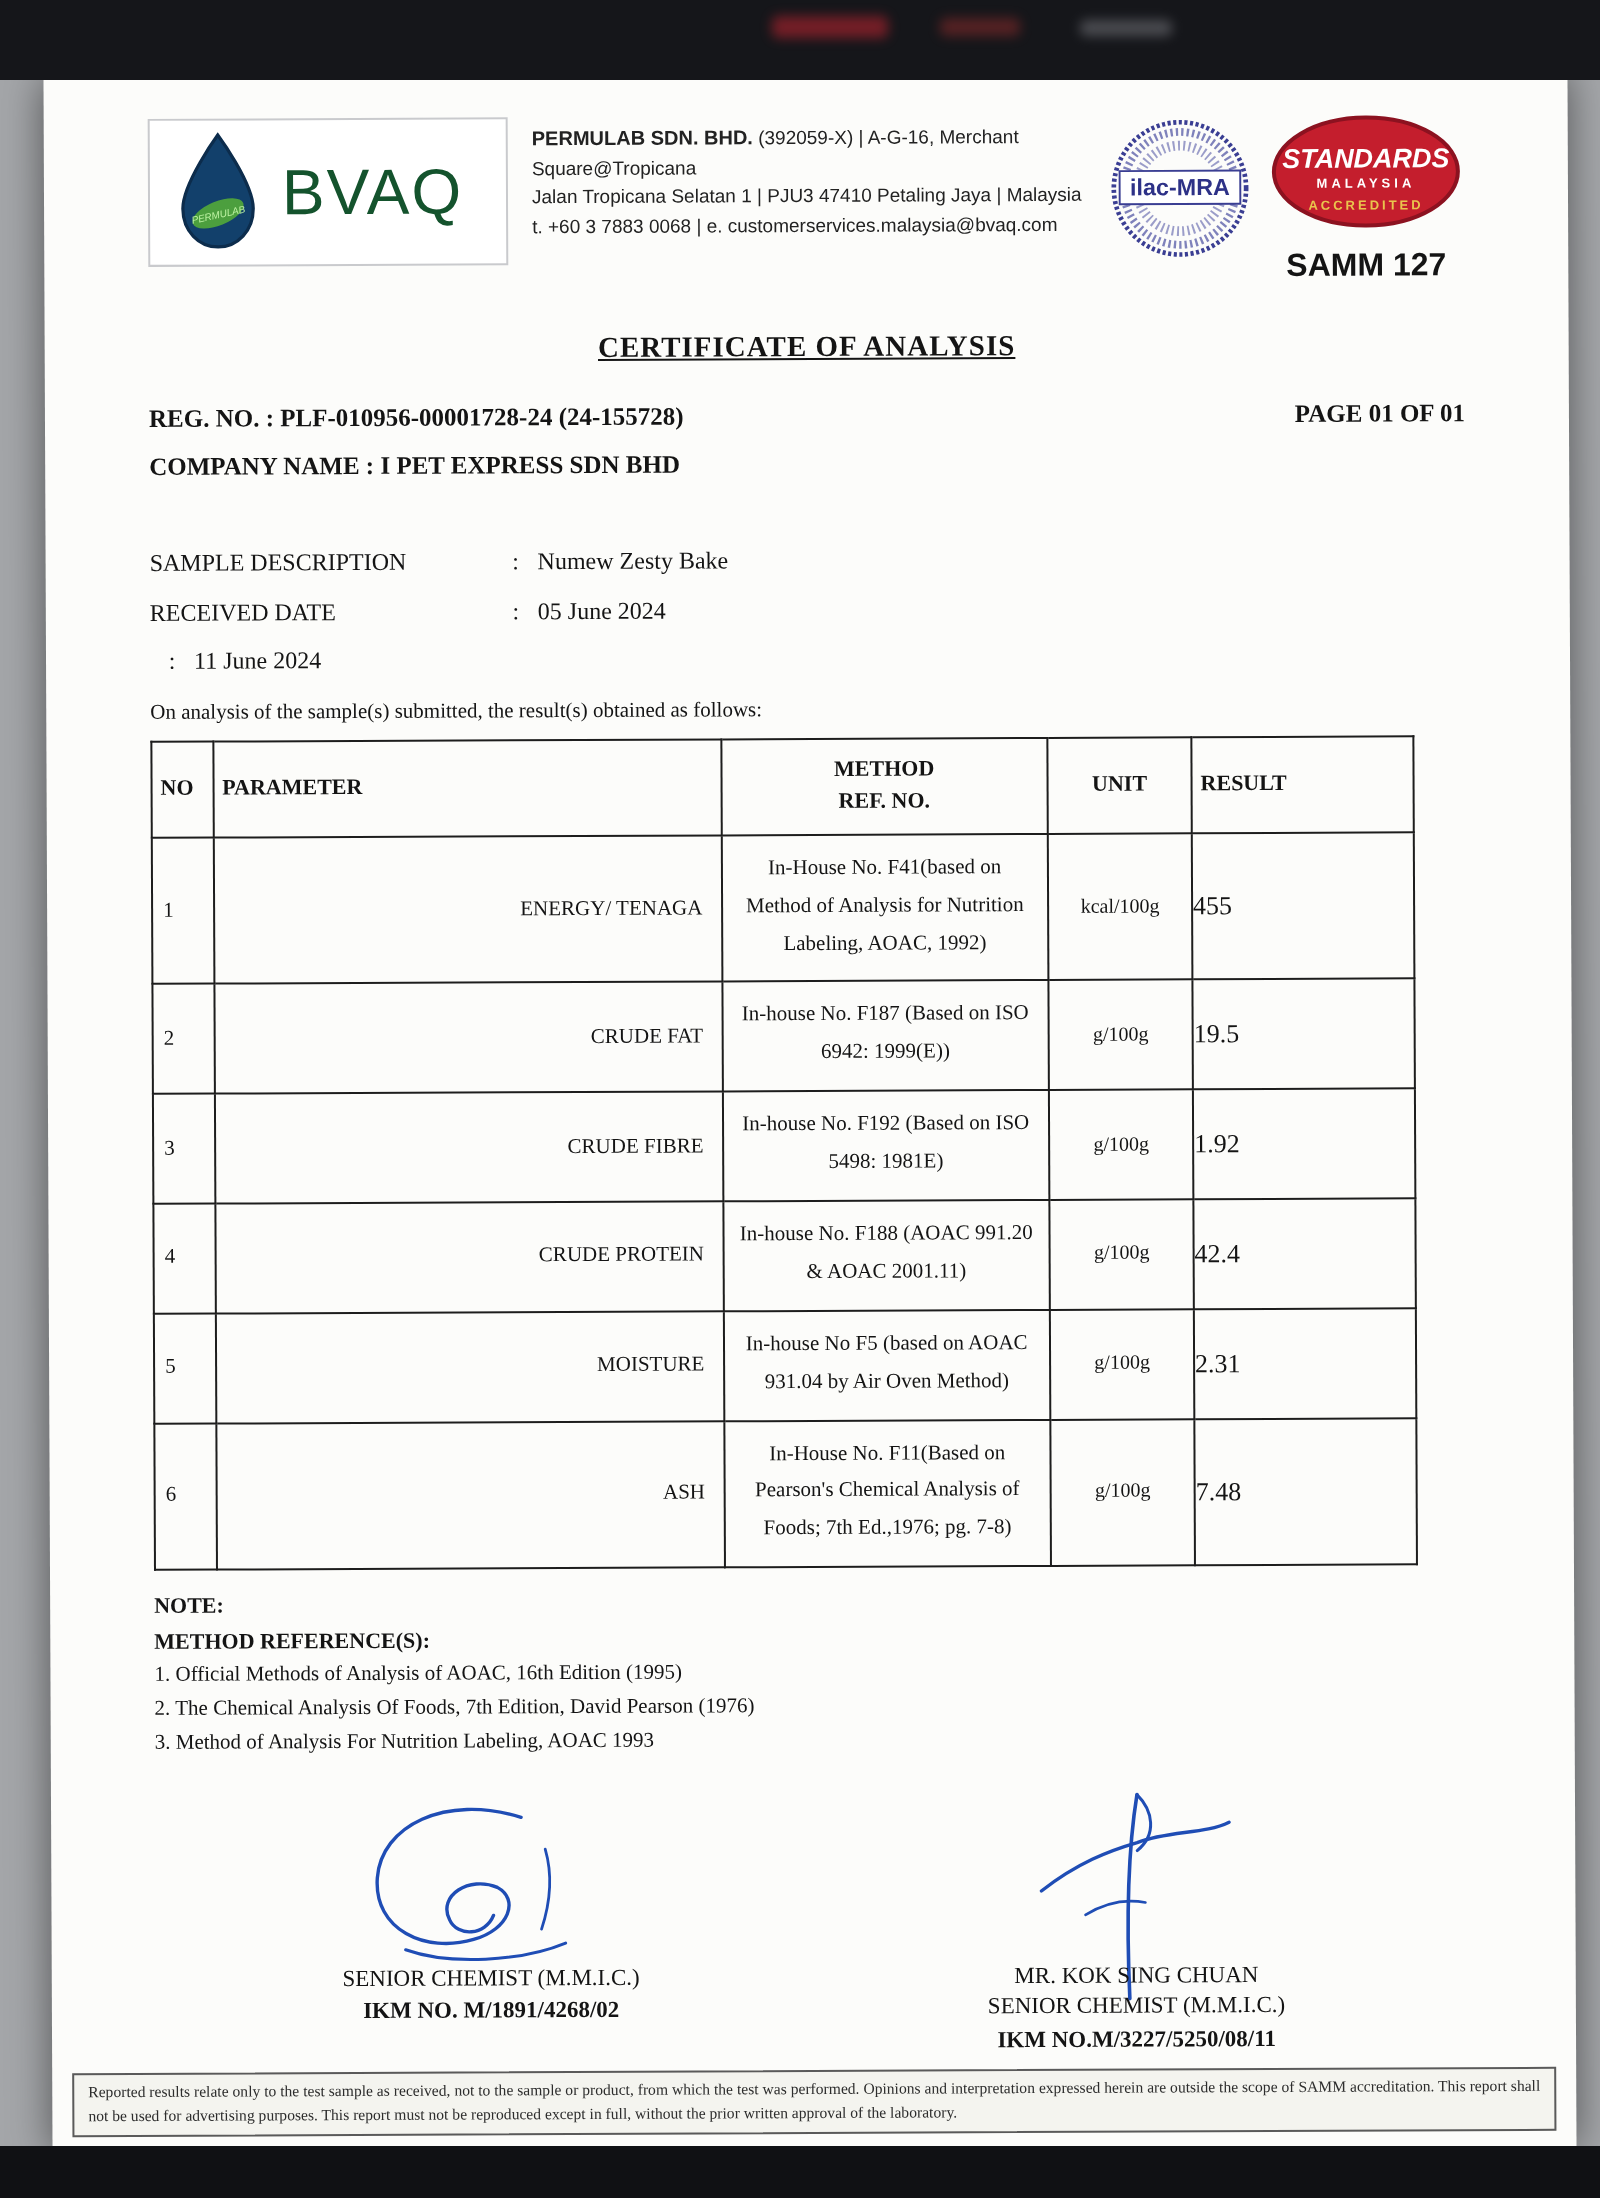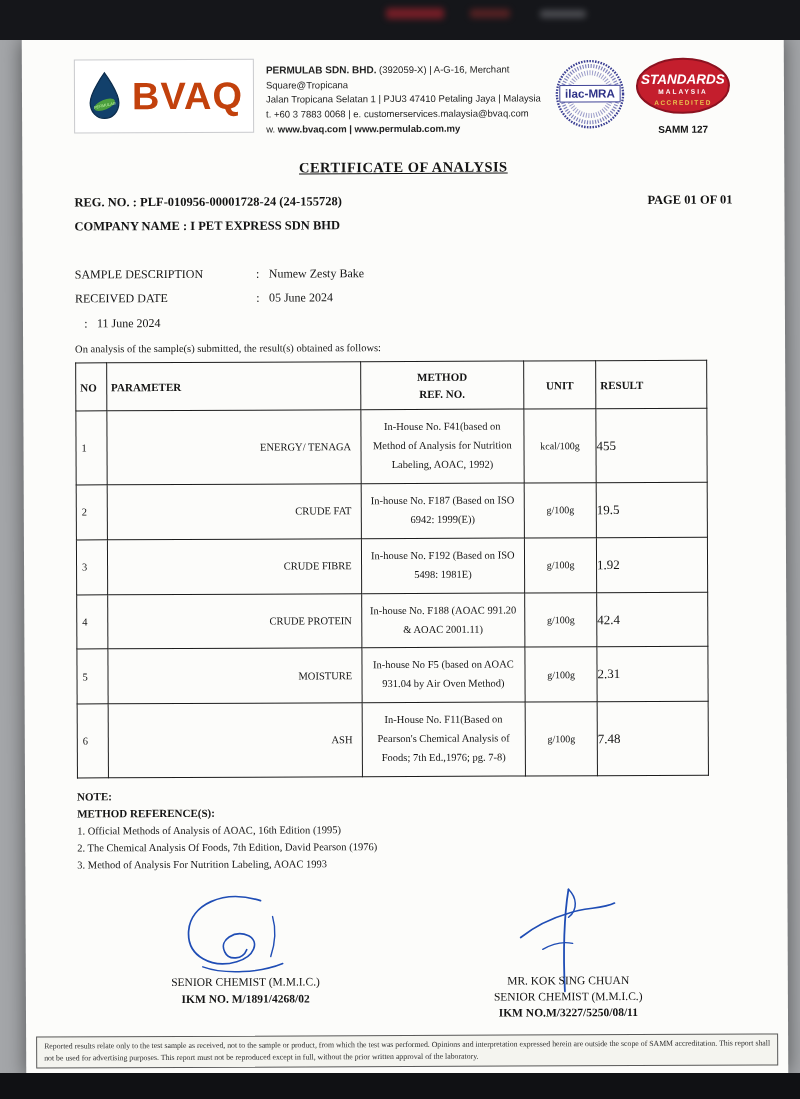--- a/index.html
+++ b/index.html
@@ -21,29 +21,29 @@
     position: absolute; top: 38px; bottom: 24px; left: 24px; right: 14px;
     background: #fcfcfa; box-shadow: 0 0 20px rgba(0,0,0,.5);
     transform: rotate(-0.25deg);
     padding: 20px 52px 0 52px; z-index: 2;
   }
 
   
   .header { display: flex; align-items: flex-start; gap: 12px; }
   .logo-box { border: 1px solid #c9cacd; background: #fff; height: 74px; width: 180px;
     display: flex; align-items: center; gap: 8px; padding: 5px 10px; flex: none; }
-  .brand-text { font-family: "Liberation Sans", sans-serif; font-weight: 700; font-size: 38px;
-    color: #c2410c; letter-spacing: 1px; line-height: 1; }
+  .brand-text { font-family: "Liberation Sans", sans-serif; font-weight: 400; font-size: 32px;
+    color: #14532d; letter-spacing: 1px; line-height: 1; }
   .company-info { flex: 1; font-family: "Liberation Sans", sans-serif; font-size: 9.5px;
     line-height: 1.55; color: #222; padding-top: 4px; }
   .company-info .b { font-weight: 700; font-size: 10px; }
   .company-info .w { font-weight: 700; }
   .stamp-col { flex: none; display: flex; align-items: flex-start; gap: 8px; }
   .samm-block { text-align: center; }
-  .samm-label { font-family: "Liberation Sans", sans-serif; font-weight: 700; font-size: 10px; margin-top: 3px; }
+  .samm-label { font-family: "Liberation Sans", sans-serif; font-weight: 700; font-size: 16px; margin-top: 3px; }
 
   
   .doc-title { text-align: center; font-weight: 700; font-size: 14.5px; letter-spacing: .5px;
     text-decoration: underline; margin-top: 22px; }
   .reg-row { display: flex; justify-content: space-between; font-weight: 700; font-size: 12.5px; margin-top: 18px; }
   .company-line { font-weight: 700; font-size: 12.5px; margin-top: 9px; }
 
   
   .sample-info { margin-top: 28px; font-size: 12px; }
   .sample-row { display: flex; line-height: 2.05; }
@@ -105,24 +105,20 @@
         <span class="brand-text">BVAQ</span>
       </div>
 
       <div class="company-info">
         <div>
           <span class="b">PERMULAB SDN. BHD.</span>
           <span>(392059-X) | A-G-16, Merchant Square@Tropicana</span>
         </div>
         <div>Jalan Tropicana Selatan 1 | PJU3 47410 Petaling Jaya | Malaysia</div>
         <div>t. +60 3 7883 0068 | e. customerservices.malaysia@bvaq.com</div>
-        <div>
-          <span>w.</span>
-          <span class="w">www.bvaq.com | www.permulab.com.my</span>
-        </div>
       </div>
 
       <div class="stamp-col">
         <svg width="72" height="74" viewBox="0 0 74 74">
           <circle cx="37" cy="37" r="34" fill="none" stroke="#3a3e93" stroke-width="2.4" stroke-dasharray="1.6 1.3"></circle>
           <circle cx="37" cy="37" r="29" fill="none" stroke="#4a4ea0" stroke-width="4" stroke-dasharray="1.2 1.6" opacity=".7"></circle>
           <circle cx="37" cy="37" r="22" fill="none" stroke="#4a4ea0" stroke-width="5" stroke-dasharray="1 1.7" opacity=".55"></circle>
           <rect x="6" y="28" width="62" height="17" fill="#ffffff" stroke="#3a3e93" stroke-width="1"></rect>
           <text x="37" y="40.5" text-anchor="middle" font-size="12" font-weight="bold" fill="#2d3187" font-family="Liberation Sans, sans-serif">ilac-MRA</text>
         </svg>

